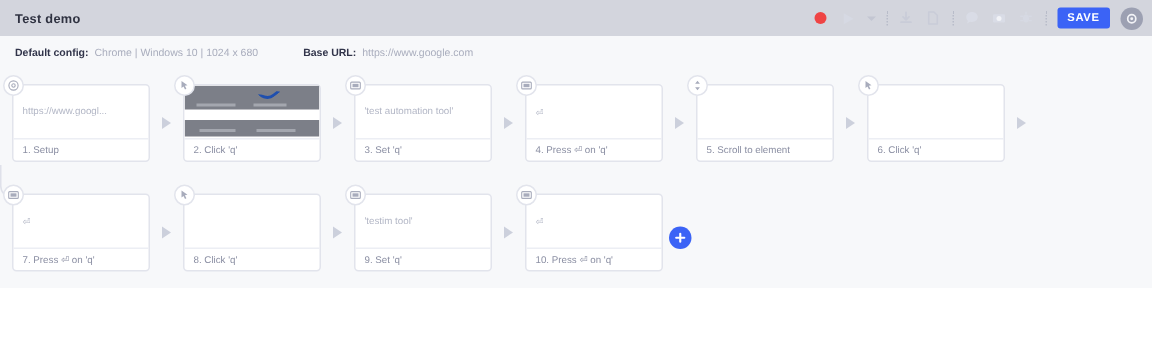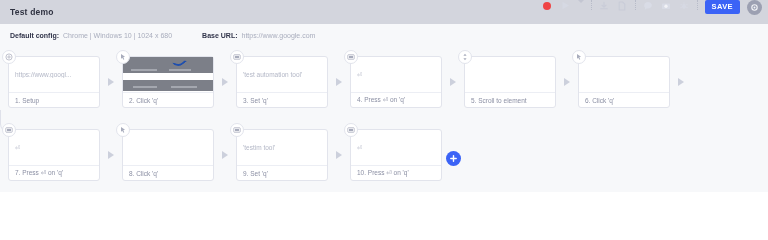--- a/index.html
+++ b/index.html
@@ -31,21 +31,21 @@
     font-size: 8.5px;
     font-weight: bold;
     color: #2f3241;
     letter-spacing: .2px;
   }
   .toolbar {
     position: absolute;
     right: 6px; top: 0;
     height: 24px;
     display: flex;
-    align-items: flex-start;
+    align-items: center;
     gap: 7px;
   }
   .tb-ico {
     width: 11px; height: 11px;
     display: flex; align-items: center; justify-content: center;
     color: #b9bcc9;
   }
   .tb-ico svg { display:block; }
   .rec-dot {
     width: 8px; height: 8px; border-radius: 50%;

